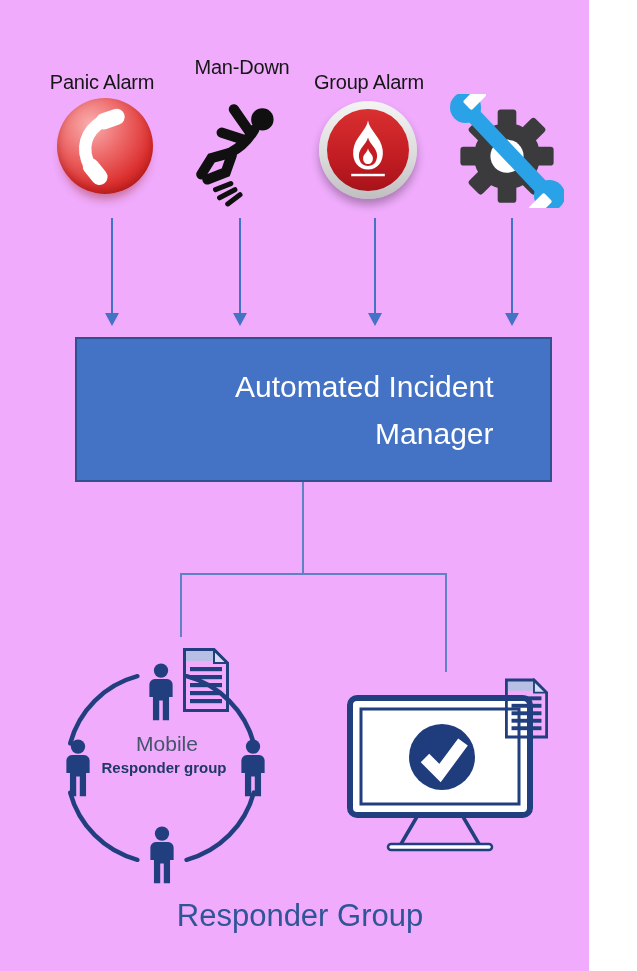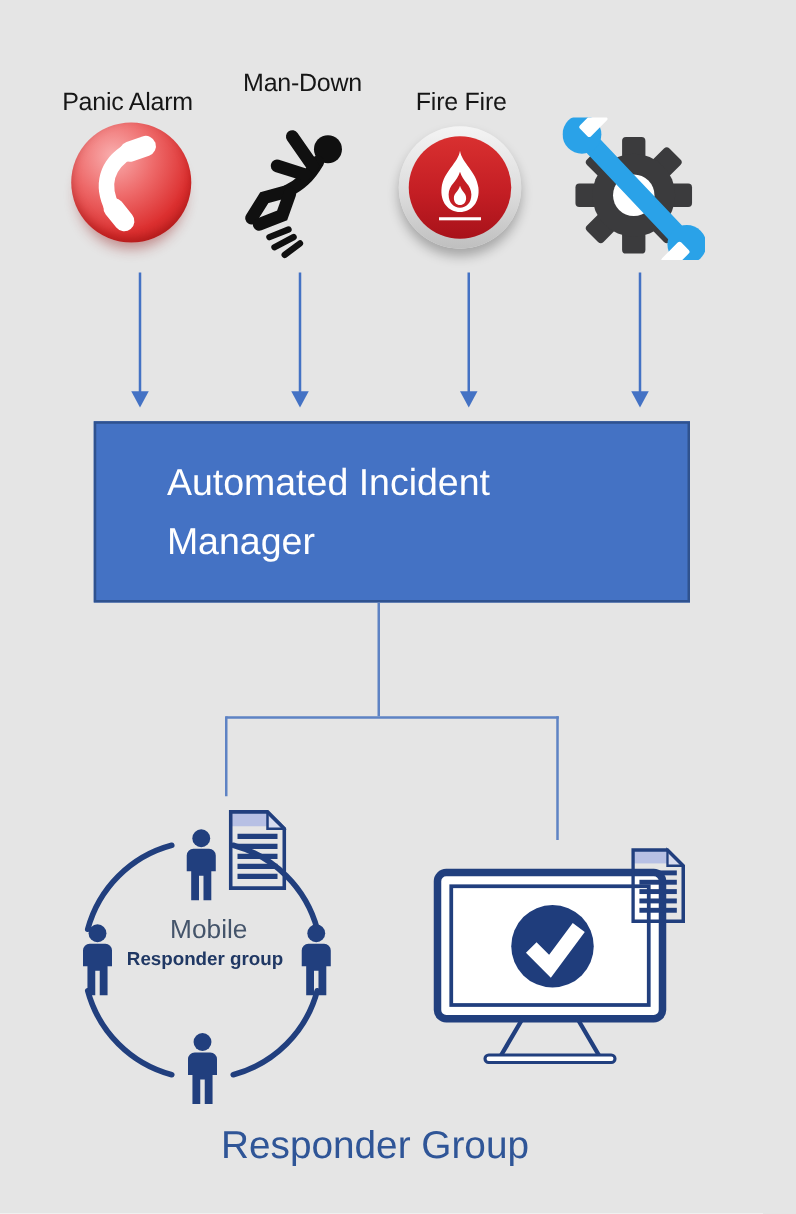--- a/index.html
+++ b/index.html
@@ -1,29 +1,29 @@
 <!DOCTYPE html>
 <html><head>
 <meta charset="utf-8">
 <style>
   html,body{margin:0;padding:0;background:#fff;}
-  .canvas{position:relative;width:637px;height:971px;background:#e5e5e5;overflow:hidden;
+  .canvas{position:relative;width:589px;height:971px;background:#f0abfc;overflow:hidden;
           font-family:"Liberation Sans", sans-serif;}
   .abs{position:absolute;}
   .alarm-label{position:absolute;transform:translateX(-50%);font-size:20px;color:#161616;
                white-space:nowrap;letter-spacing:-0.2px;}
   
   .stem{position:absolute;width:2px;background:#4472C4;}
   .arrowhead{position:absolute;width:0;height:0;border-left:7px solid transparent;
              border-right:7px solid transparent;border-top:13px solid #4472C4;}
   
   .manager-box{position:absolute;left:75px;top:337px;width:477px;height:145px;
                background:#4472C4;border:2px solid #2F528F;box-sizing:border-box;
                display:flex;align-items:center;justify-content:center;}
-  .manager-box .title{max-width:360px;text-align:left;color:#ffffff;font-size:30px;
+  .manager-box .title{max-width:360px;text-align:right;color:#ffffff;font-size:30px;
                       line-height:47px;font-weight:400;}
   
   .tree-line{position:absolute;background:#5E83C4;}
   
   .panic-circle{position:absolute;left:57px;top:98px;width:96px;height:96px;border-radius:50%;
     background:radial-gradient(circle at 35% 28%, #F9AFAF 0%, #EE6A6A 35%, #DC2F2F 68%, #B51A1A 100%);
     box-shadow:0 10px 10px -5px rgba(150,30,30,0.45), inset 0 -4px 8px rgba(120,0,0,0.35);}
   
   .fire-ring{position:absolute;left:319px;top:101px;width:98px;height:98px;border-radius:50%;
     background:linear-gradient(180deg,#f4f4f4 0%,#dcdcdc 55%,#bfbfbf 100%);
@@ -57,21 +57,21 @@
         <rect x="7" y="35" width="32" height="4.2" fill="#213F7E"></rect>
         <rect x="7" y="43" width="32" height="4.2" fill="#213F7E"></rect>
         <rect x="7" y="51" width="32" height="4.2" fill="#213F7E"></rect>
         <path d="M31,1.5 H1.5 V62.5 H44.5 V15 Z" fill="none" stroke="#213F7E" stroke-width="3"></path>
       </symbol>
     </defs>
   </svg>
 
   <div class="alarm-label" style="left:102px;top:71px">Panic Alarm</div>
   <div class="alarm-label" style="left:242px;top:56px">Man-Down</div>
-  <div class="alarm-label" style="left:369px;top:71px">Fire Fire</div>
+  <div class="alarm-label" style="left:369px;top:71px">Group Alarm</div>
 
   <div class="panic-circle">
     <svg viewBox="0 0 100 100" style="width:96px;height:96px">
       <g transform="rotate(16 50 50)">
         <rect x="32" y="13" width="31" height="17" rx="8.5" fill="#fff" transform="rotate(-35 47.5 21.5)"></rect>
         <rect x="32" y="70" width="31" height="17" rx="8.5" fill="#fff" transform="rotate(35 47.5 78.5)"></rect>
         <path d="M41,25 C26,41 26,59 41,75" stroke="#fff" stroke-width="13" fill="none" stroke-linecap="round"></path>
       </g>
     </svg>
   </div>

